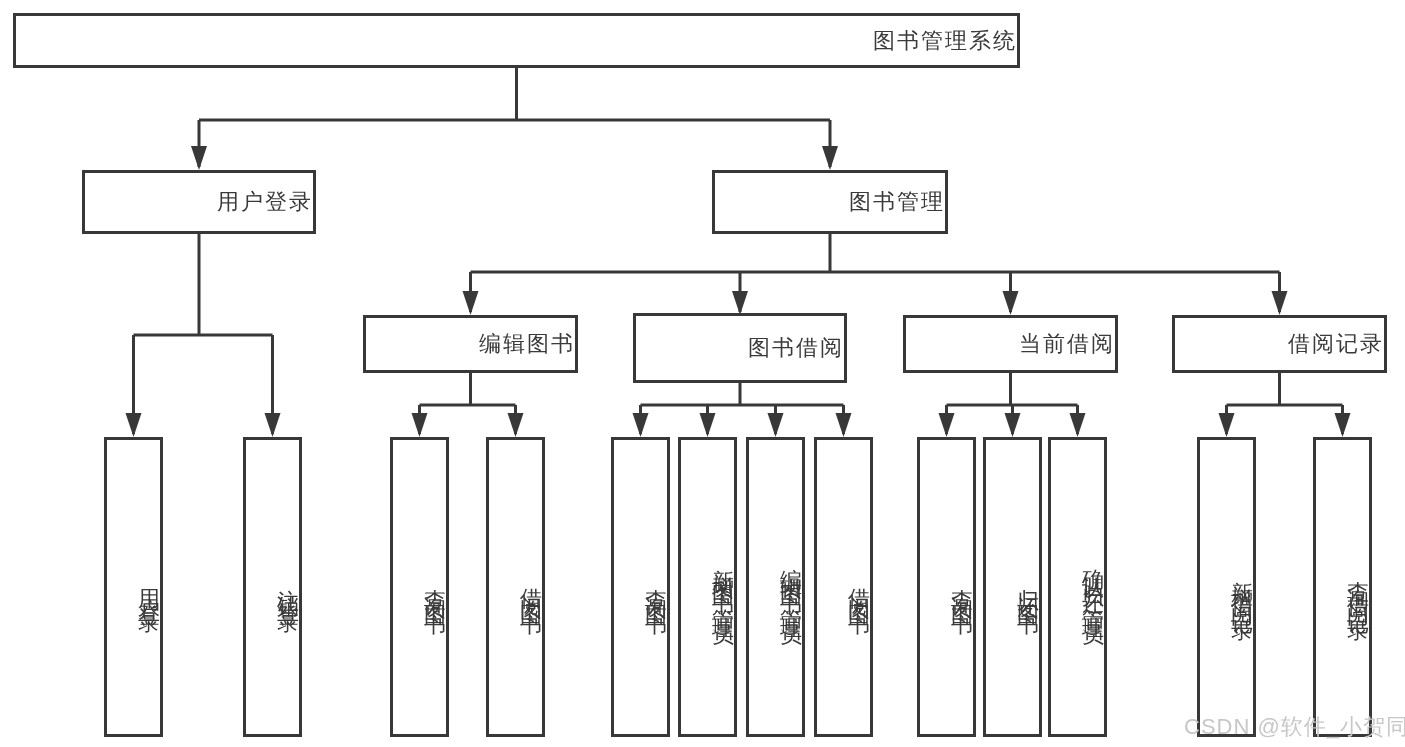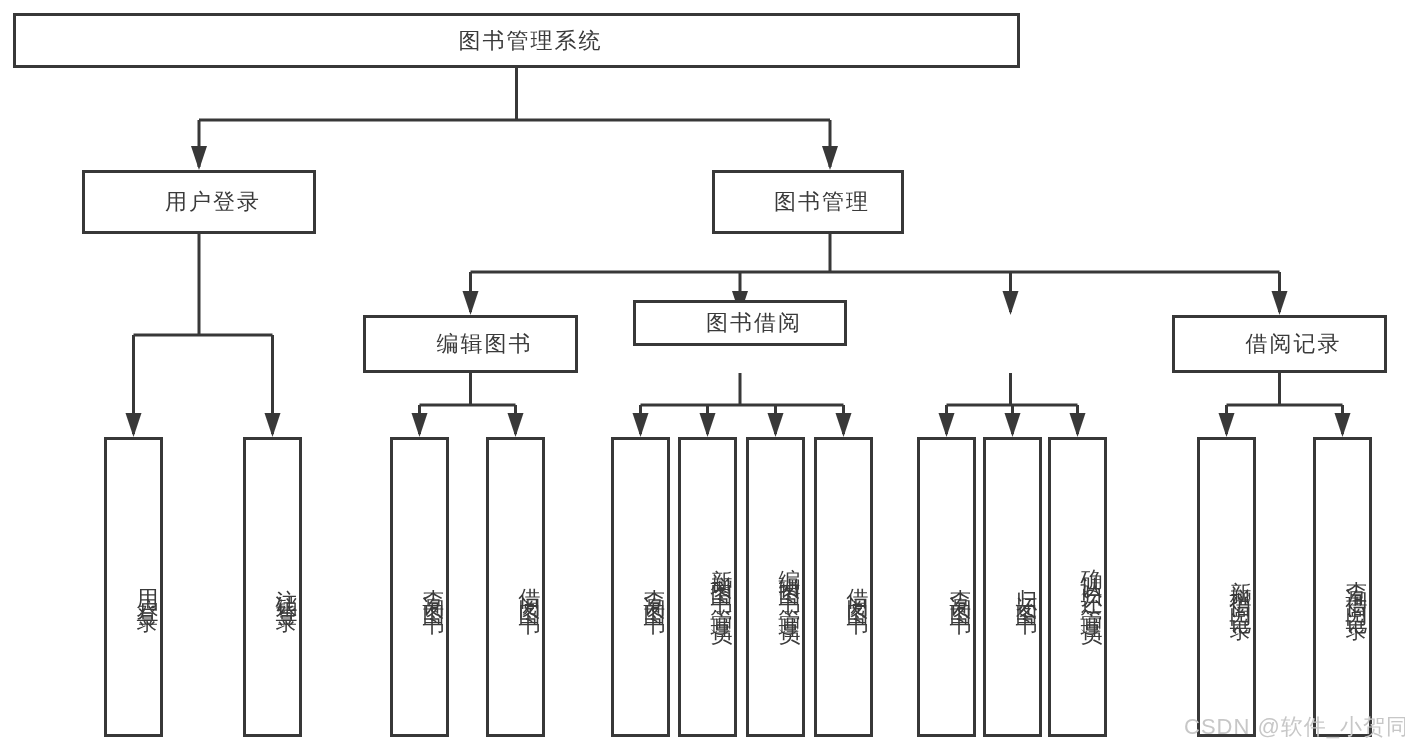--- a/index.html
+++ b/index.html
@@ -14,21 +14,21 @@
     position:relative;
     width:1405px;height:747px;
     background:var(--bg);
     overflow:hidden;
   }
   .connectors{position:absolute;left:0;top:0;}
   .node{
     position:absolute;
     background:#fff;
     border:3px solid var(--line);
-    display:flex;align-items:center;justify-content:center;
+    display:flex;align-items:center;justify-content:flex-end;
     color:var(--text);
     padding-left:28px;
   }
   .hbox span{
     font-size:22px;
     letter-spacing:2px;
     white-space:nowrap;
     color:var(--text);
   }
   .vbox{width:59px;height:300px;}
@@ -95,29 +95,32 @@
     </g>
   </svg>
 
   <div class="node hbox" style="left:13px;top:13px;width:1007px;height:55px">
     <span>图书管理系统</span>
   </div>
 
   <div class="node hbox" style="left:82px;top:170px;width:234px;height:64px">
     <span>用户登录</span>
   </div>
-  <div class="node hbox" style="left:712px;top:170px;width:192px;height:64px">
+  <div class="node hbox" style="left:712px;top:170px;width:236px;height:64px">
     <span>图书管理</span>
   </div>
 
   <div class="node hbox" style="left:363px;top:315px;width:215px;height:58px">
     <span>编辑图书</span>
   </div>
-  <div class="node hbox" style="left:633px;top:300px;width:214px;height:46px">
+  <div class="node hbox" style="left:633px;top:313px;width:214px;height:70px">
     <span>图书借阅</span>
+  </div>
+  <div class="node hbox" style="left:903px;top:315px;width:215px;height:58px">
+    <span>当前借阅</span>
   </div>
   <div class="node hbox" style="left:1172px;top:315px;width:215px;height:58px">
     <span>借阅记录</span>
   </div>
 
   <div class="node vbox" style="left:104px;top:437px">
     <span>用户登录</span>
   </div>
   <div class="node vbox" style="left:243px;top:437px">
     <span>注销登录</span>

